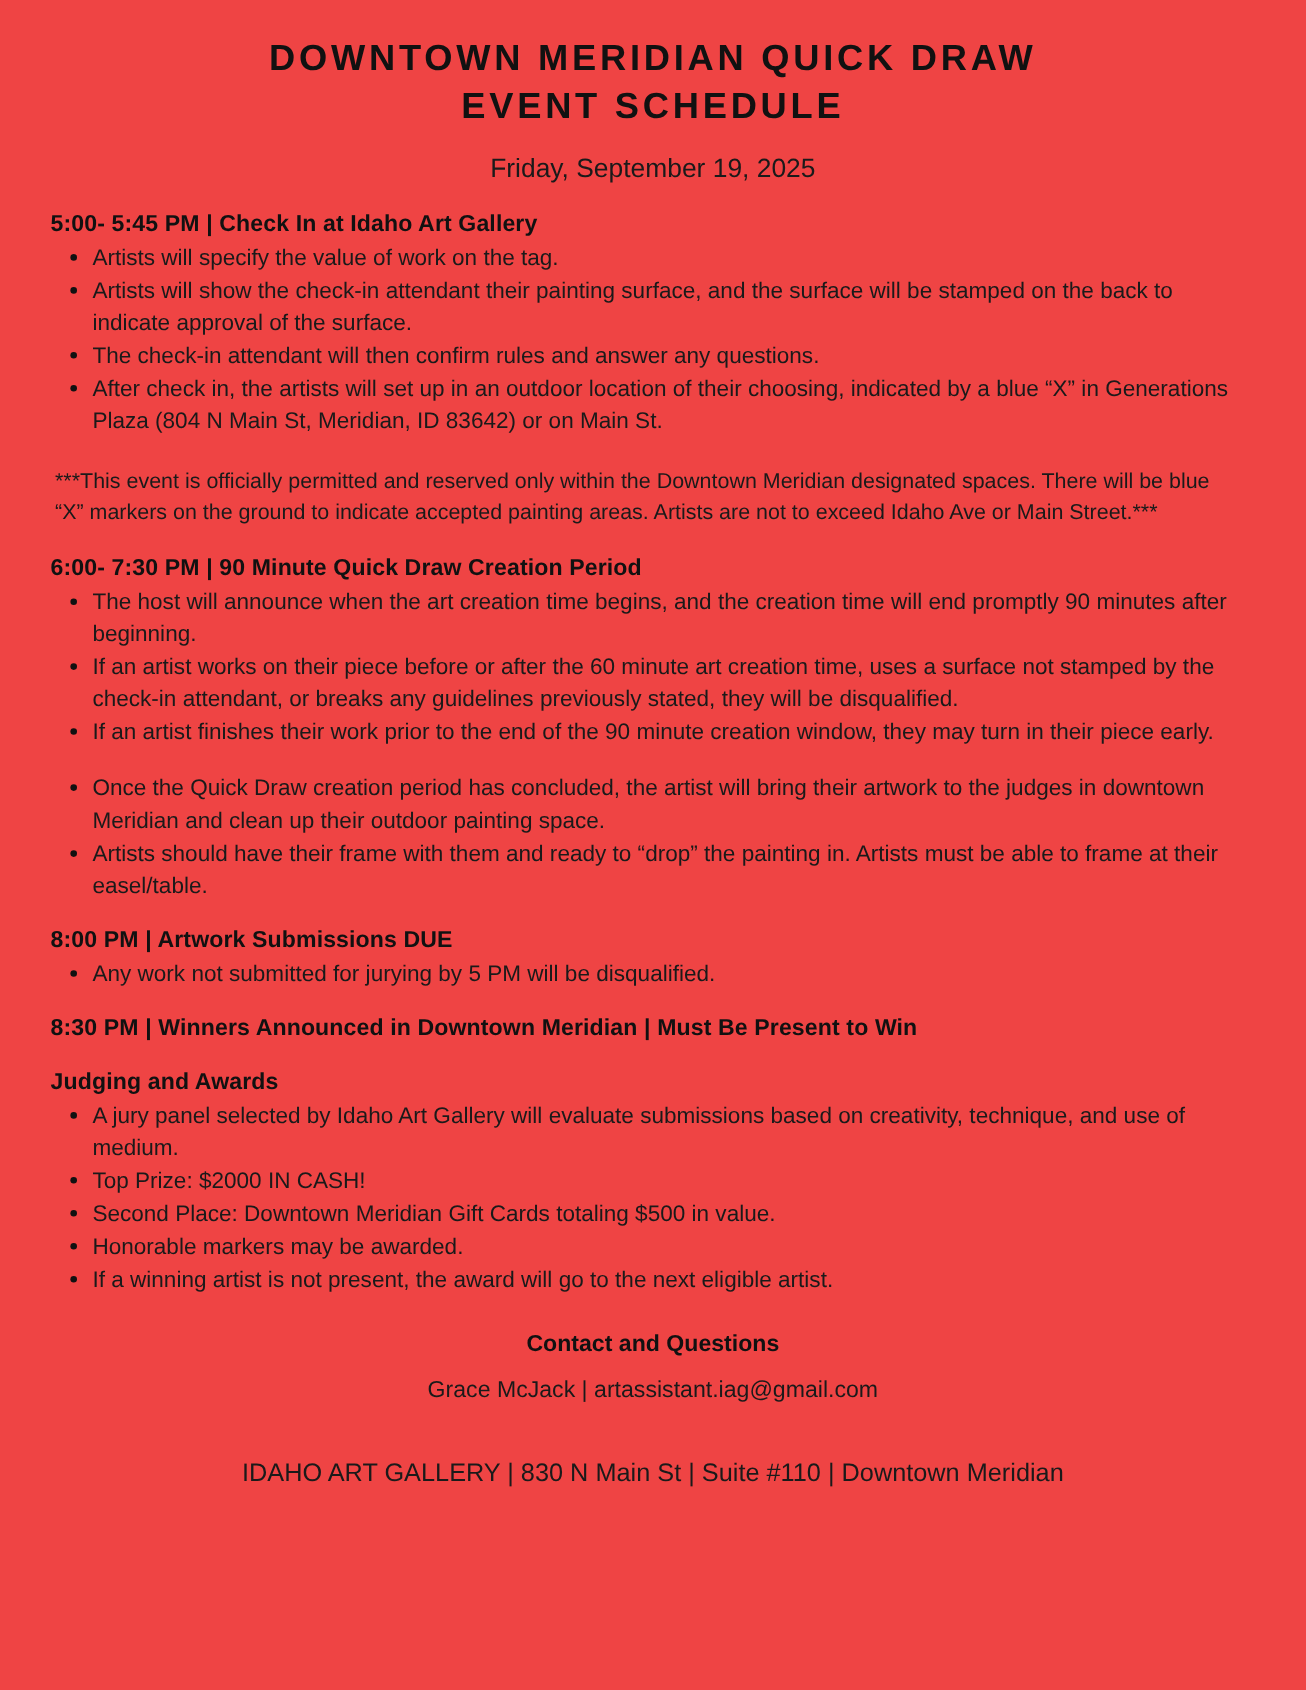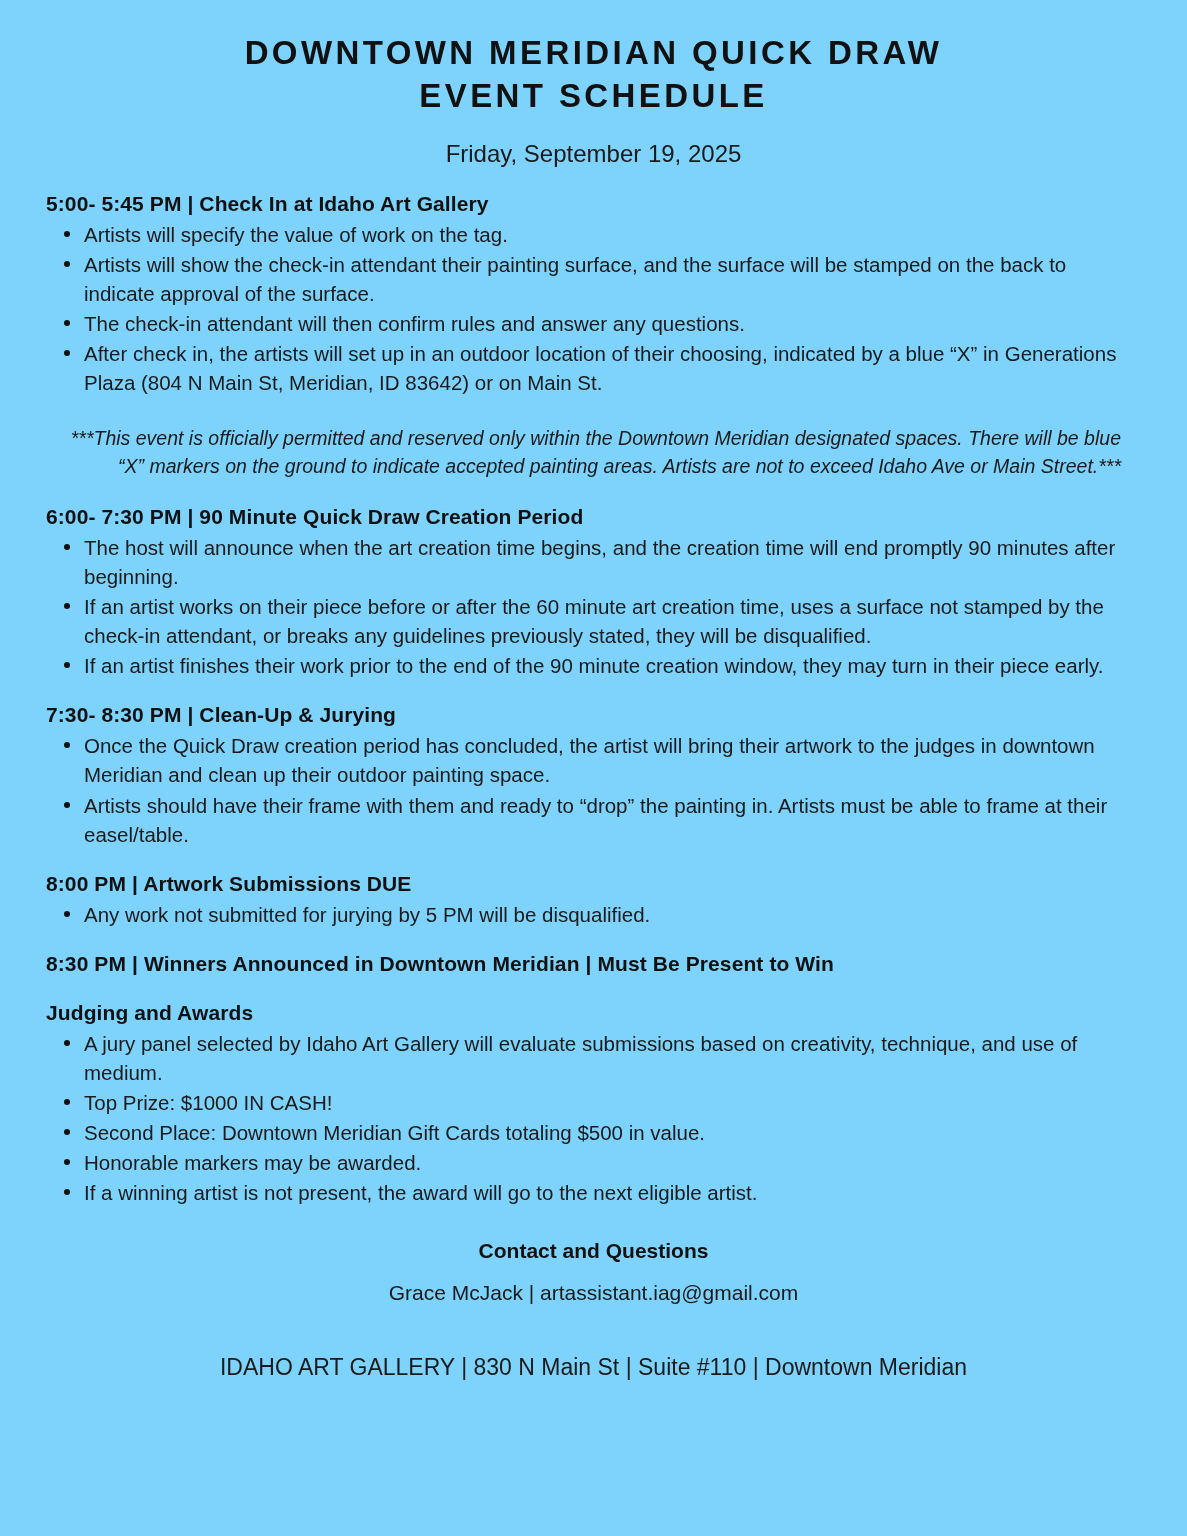--- a/index.html
+++ b/index.html
@@ -14,21 +14,21 @@
     font-family: "Liberation Sans", sans-serif;
     color: #0d0d0d;
     -webkit-font-smoothing: antialiased;
   }
   .page {
     position: relative;
     width: 1187px;
     height: 1536px;
     box-sizing: border-box;
     padding: 0 46px;
-    background: #7dd3fc;
+    background: #ef4444;
     overflow: hidden;
   }
 
   
   .doc-title {
     text-align: center;
     font-size: 33px;
     font-weight: 700;
     line-height: 1.30;
     letter-spacing: 3.4px;
@@ -79,22 +79,21 @@
     top: 11px;
     width: 6px;
     height: 6px;
     border-radius: 50%;
     background: #111111;
   }
 
   
   .note {
     font-size: 19.5px;
-    font-style: italic;
-    text-align: right;
+    text-align: left;
     line-height: 1.45;
     margin: 26px 20px 0 4px;
     color: #1a1a1a;
   }
 
   
   .contact-block { margin-top: 30px; text-align: center; }
   .contact-heading {
     font-size: 21px;
     font-weight: 700;
@@ -145,21 +144,20 @@
   <div class="section tight">
     <div class="section-heading">6:00- 7:30 PM | 90 Minute Quick Draw Creation Period</div>
     <ul class="bullets">
       <li>The host will announce when the art creation time begins, and the creation time will end promptly 90 minutes after beginning.</li>
       <li>If an artist works on their piece before or after the 60 minute art creation time, uses a surface not stamped by the check-in attendant, or breaks any guidelines previously stated, they will be disqualified.</li>
       <li>If an artist finishes their work prior to the end of the 90 minute creation window, they may turn in their piece early.</li>
     </ul>
   </div>
 
   <div class="section">
-    <div class="section-heading">7:30- 8:30 PM | Clean-Up &amp; Jurying</div>
     <ul class="bullets">
       <li>Once the Quick Draw creation period has concluded, the artist will bring their artwork to the judges in downtown Meridian and clean up their outdoor painting space.</li>
       <li>Artists should have their frame with them and ready to “drop” the painting in. Artists must be able to frame at their easel/table.</li>
     </ul>
   </div>
 
   <div class="section">
     <div class="section-heading">8:00 PM | Artwork Submissions DUE</div>
     <ul class="bullets">
       <li>Any work not submitted for jurying by 5 PM will be disqualified.</li>
@@ -167,21 +165,21 @@
   </div>
 
   <div class="section">
     <div class="section-heading">8:30 PM | Winners Announced in Downtown Meridian | Must Be Present to Win</div>
   </div>
 
   <div class="section">
     <div class="section-heading">Judging and Awards</div>
     <ul class="bullets">
       <li>A jury panel selected by Idaho Art Gallery will evaluate submissions based on creativity, technique, and use of medium.</li>
-      <li>Top Prize: $1000 IN CASH!</li>
+      <li>Top Prize: $2000 IN CASH!</li>
       <li>Second Place: Downtown Meridian Gift Cards totaling $500 in value.</li>
       <li>Honorable markers may be awarded.</li>
       <li>If a winning artist is not present, the award will go to the next eligible artist.</li>
     </ul>
   </div>
 
   <div class="contact-block">
     <div class="contact-heading">Contact and Questions</div>
     <div class="contact-line">Grace McJack | artassistant.iag@gmail.com</div>
   </div>

